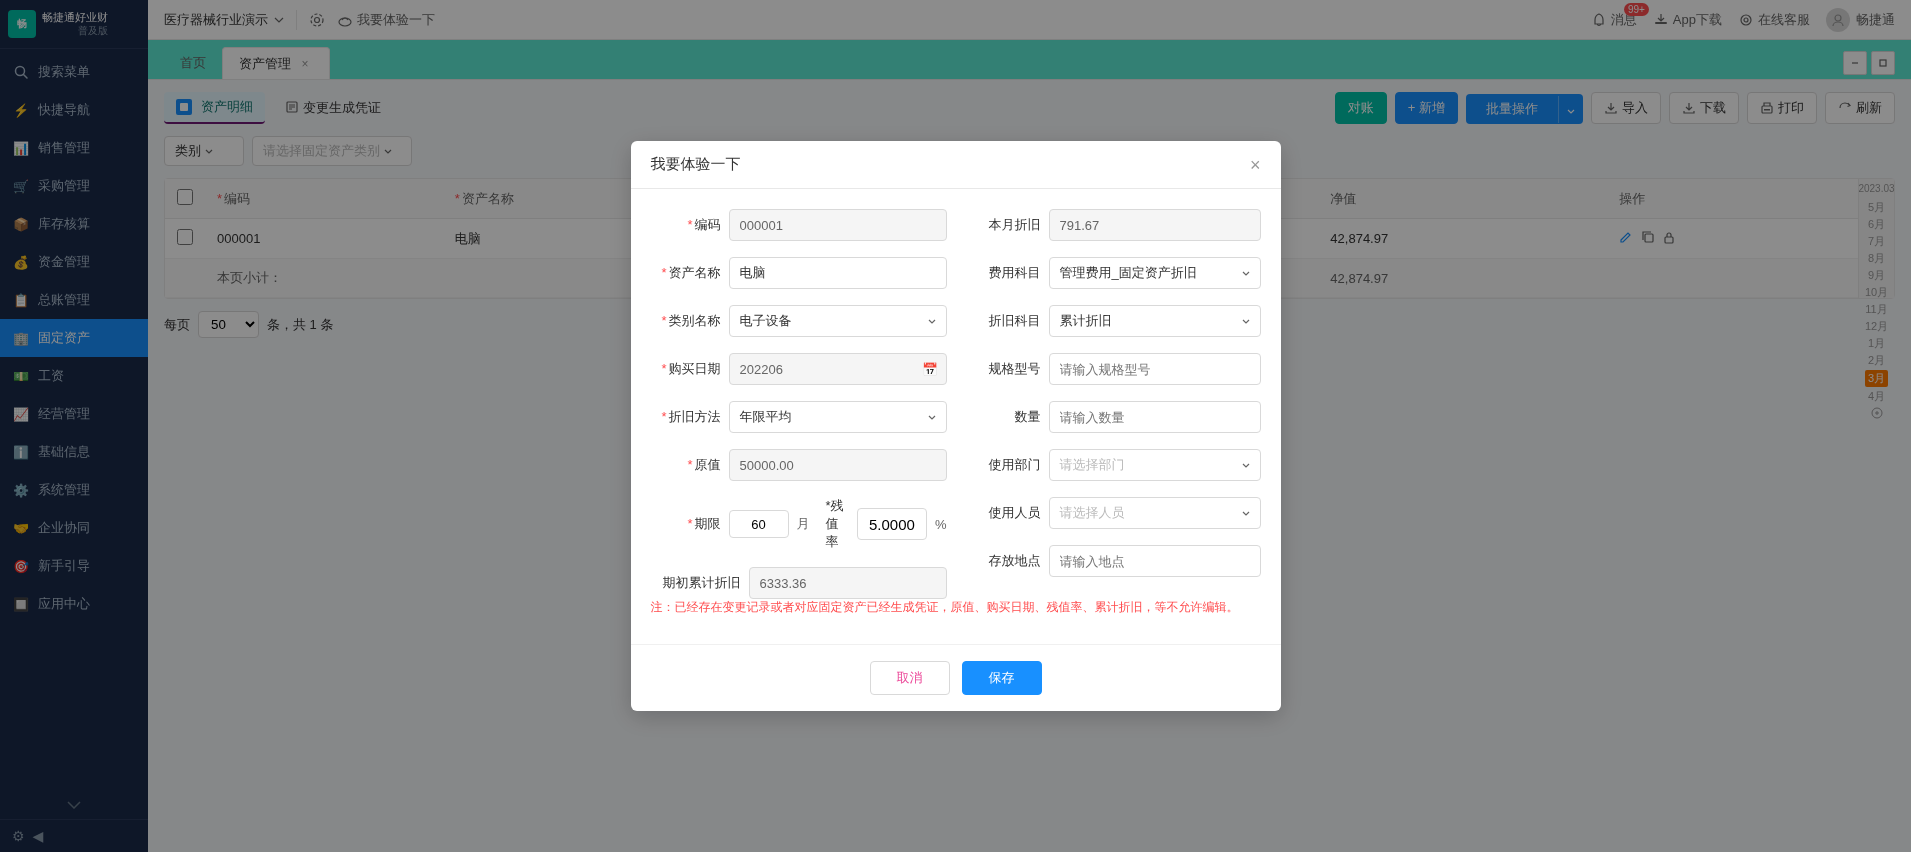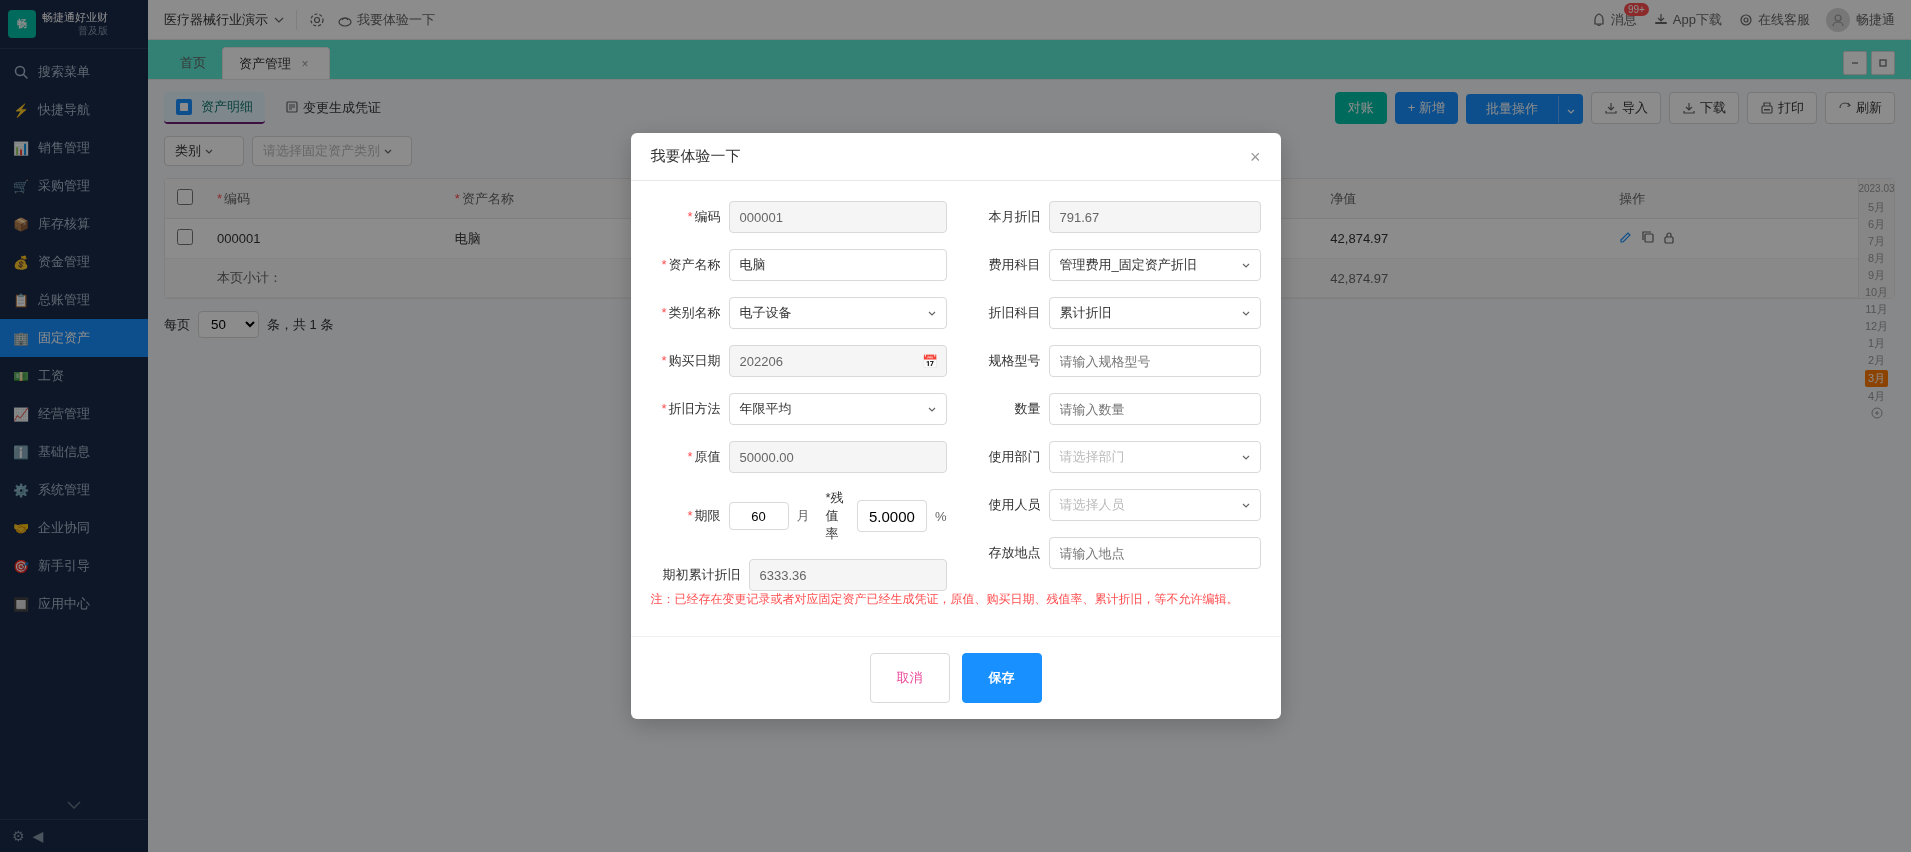--- a/index.html
+++ b/index.html
@@ -98,21 +98,21 @@
     .form-input-with-icon input { width: 100%; height: 32px; border: 1px solid #d9d9d9; border-radius: 4px; padding: 0 32px 0 10px; font-size: 13px; }
     .form-input-with-icon .input-icon { position: absolute; right: 8px; top: 50%; transform: translateY(-50%); color: #999; }
     .form-select { flex: 1; height: 32px; border: 1px solid #d9d9d9; border-radius: 4px; padding: 0 10px; font-size: 13px; color: #333; background: #fff; display: flex; align-items: center; justify-content: space-between; cursor: pointer; }
     .form-select-placeholder { color: #bbb; }
     .period-row { display: flex; align-items: center; gap: 8px; }
     .period-input { width: 60px; height: 28px; border: 1px solid #d9d9d9; border-radius: 4px; padding: 0 8px; font-size: 13px; text-align: center; }
     .period-unit { color: #666; font-size: 13px; }
     .residual-input { width: 70px; height: 32px; border: 1px solid #d9d9d9; border-radius: 4px; padding: 0 8px; font-size: 15px; text-align: center; }
     
     .cancel-btn { padding: 7px 24px; border: 1px solid #d9d9d9; border-radius: 4px; background: #fff; color: #ec4899; cursor: pointer; font-size: 13px; min-width: 80px; }
-    .save-btn { padding: 15px 24px; border: 1px solid #1890ff; border-radius: 4px; background: #1890ff; color: #fff; cursor: pointer; font-size: 13px; min-width: 80px; font-weight: bold; }
+    .save-btn { padding: 7px 24px; border: 1px solid #1890ff; border-radius: 4px; background: #1890ff; color: #fff; cursor: pointer; font-size: 13px; min-width: 80px; }
   </style>
 </head>
 <body>
 
 <div class="app-container">
 
   <div class="sidebar">
     <div class="sidebar-header">
       <div class="sidebar-logo-icon">
         <span>畅</span>

